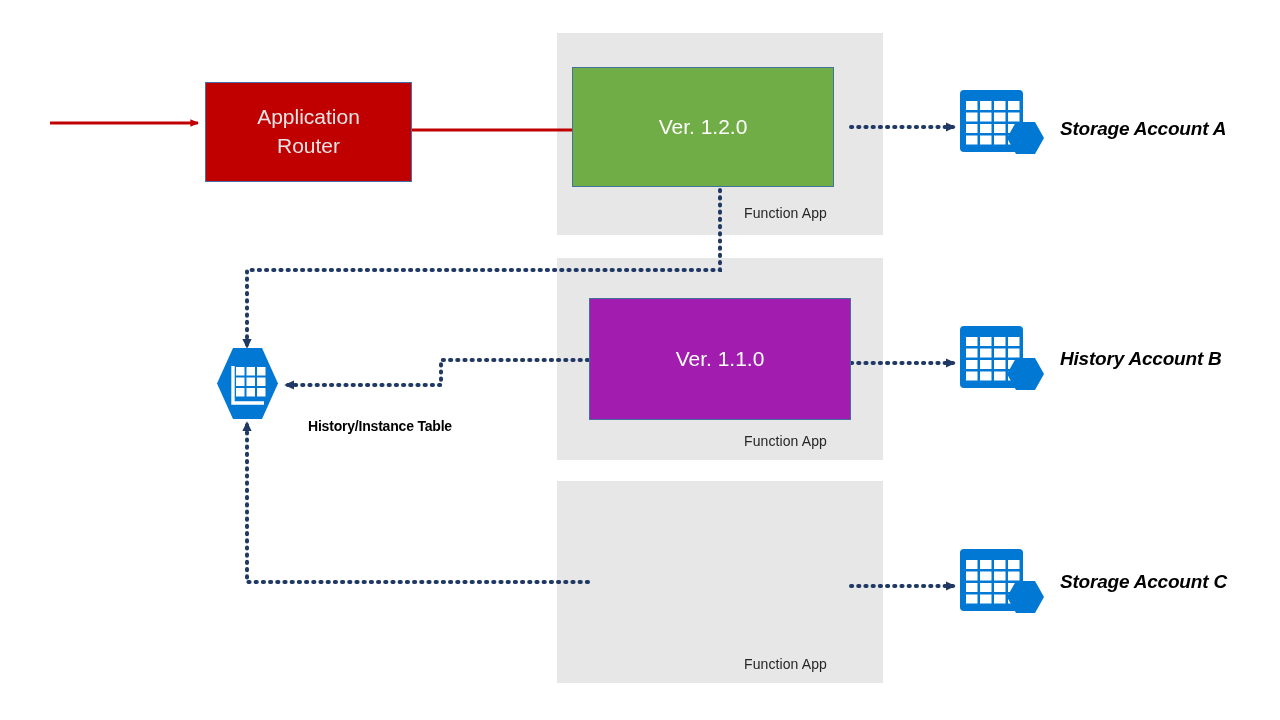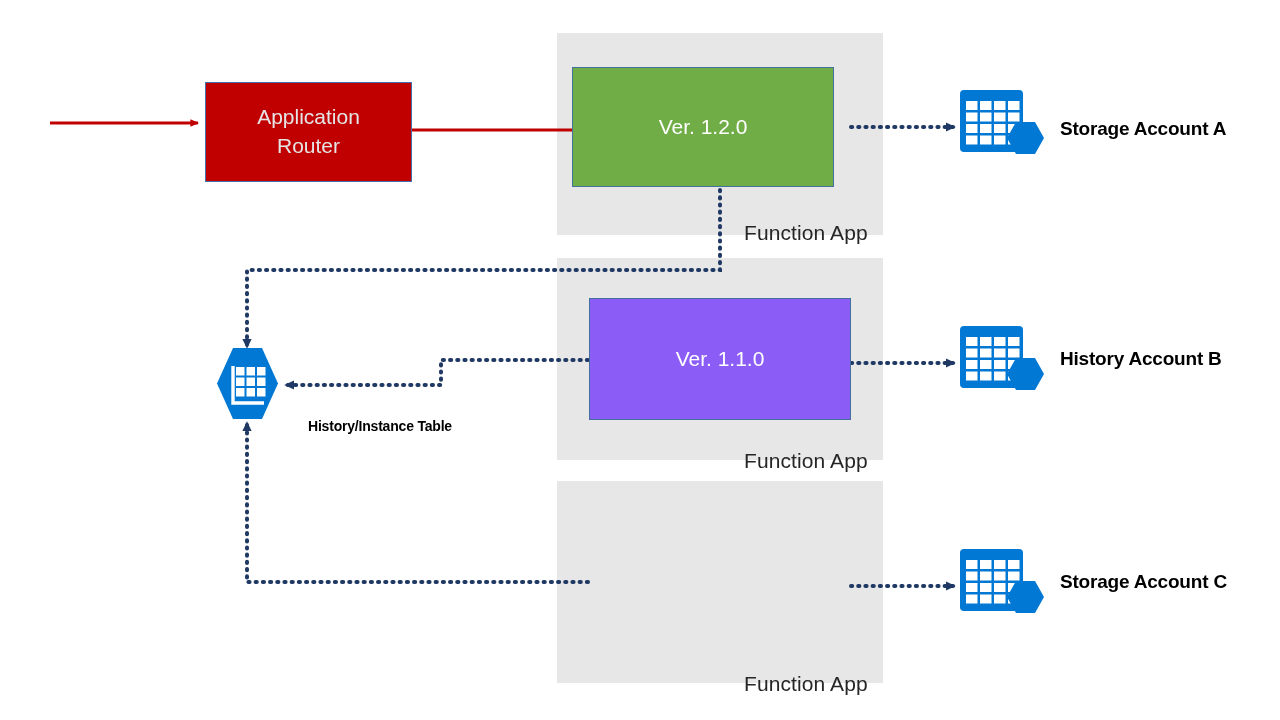--- a/index.html
+++ b/index.html
@@ -28,25 +28,24 @@
   .node {
     position: absolute;
     box-sizing: border-box;
   }
   
   .group-panel {
     background: #E7E7E7;
   }
   .group-label {
     position: absolute;
-    font-size: 21px;
+    font-size: 14px;
     color: #262626;
     white-space: nowrap;
     letter-spacing: .1px;
-    margin-top: 16px;
   }
   
   .router-box {
     background: #C00000;
     border: 1px solid #4472A8;
     display: flex;
     align-items: center;
     justify-content: center;
     text-align: center;
     color: #e5e5e5;
@@ -56,31 +55,32 @@
   
   .ver-box {
     display: flex;
     align-items: center;
     justify-content: center;
     color: #ffffff;
     font-size: 21px;
     border: 1px solid #41719C;
   }
   .ver-box.green { background: #70AD47; }
-  .ver-box.blue  { background: #8b5cf6; }
+  .ver-box.blue  { background: #a21caf; }
 
   
   .storage-icon { position: absolute; }
   .sa-label {
     position: absolute;
     font-size: 19px;
     font-weight: bold;
     color: #000000;
     white-space: nowrap;
     letter-spacing: -.2px;
+    font-style: italic;
   }
   
   .hex-icon { position: absolute; }
   .hex-label {
     position: absolute;
     font-size: 14px;
     font-weight: bold;
     color: #000000;
     white-space: nowrap;
     letter-spacing: -.2px;

